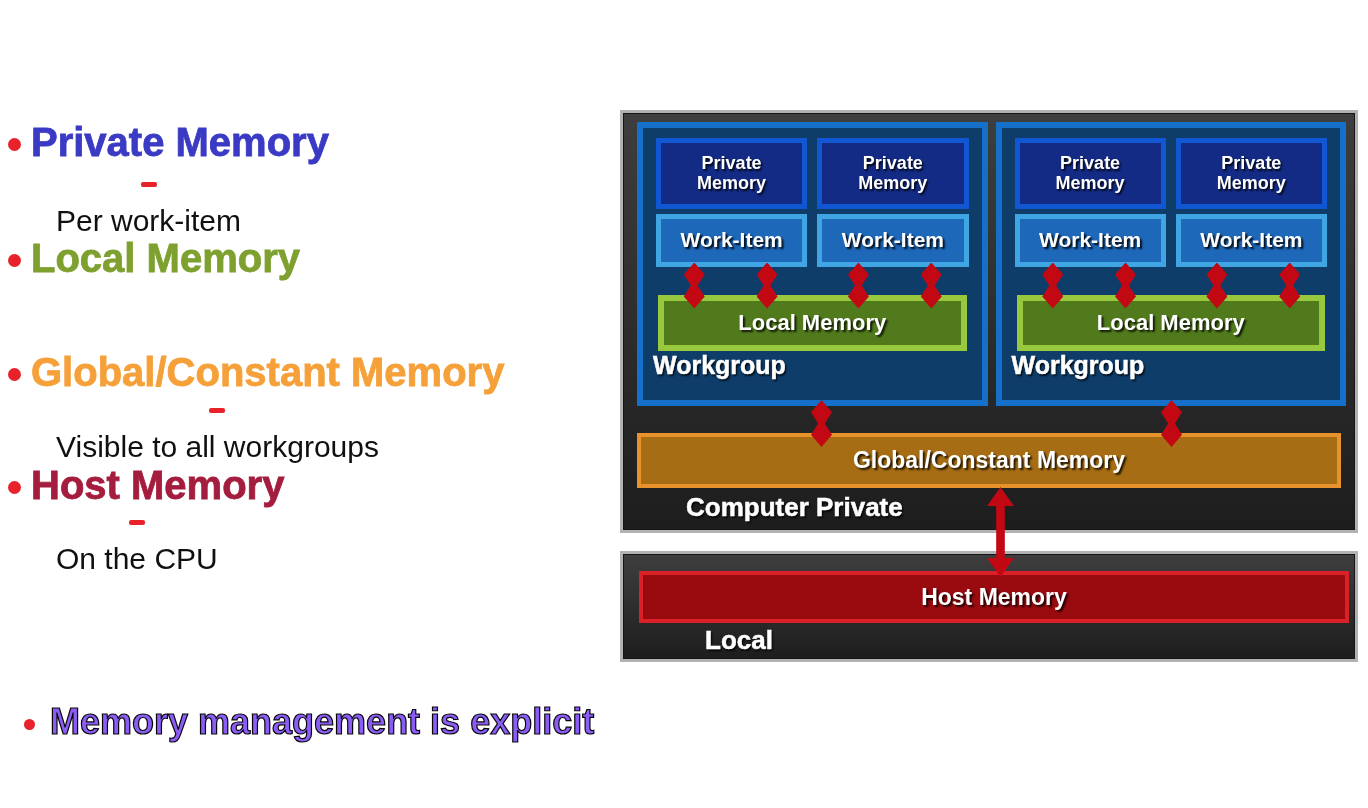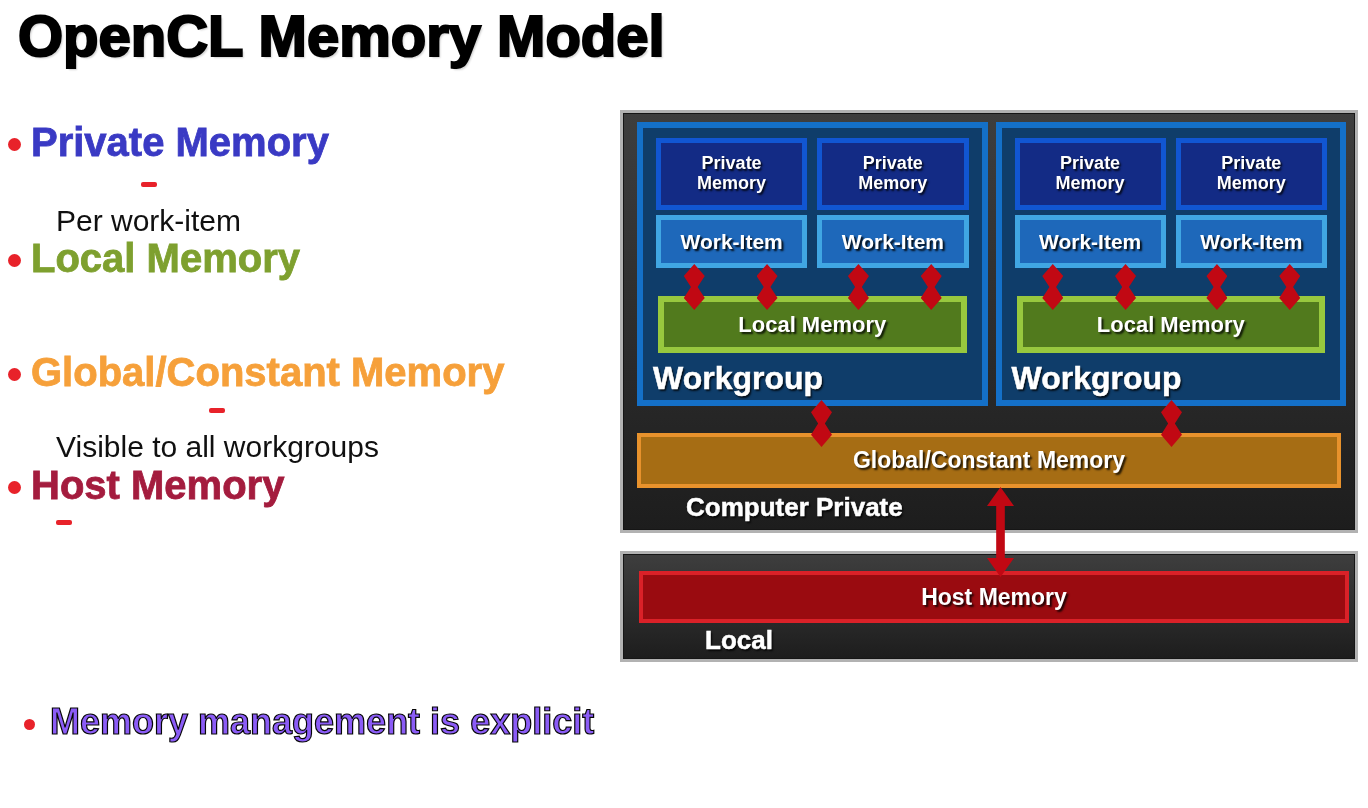--- a/index.html
+++ b/index.html
@@ -74,21 +74,21 @@
   .d2 { left: calc(36.5% - 10px); }
   .d3 { left: calc(63.5% - 10px); }
   .d4 { left: calc(85% - 10px); }
   .local-box {
     margin: 0 15px; height: 57px;
     background: var(--local-bg,#517a1d); border: 6px solid var(--local-border,#98c83e);
     display: flex; align-items: center; justify-content: center;
   }
   .local-box span { color:#fff; font-weight:700; font-size:22px; text-shadow: 2px 2px 2px rgba(0,0,0,0.8); }
   .wg-label {
-    margin: auto 0 3px 10px; color: #fff; font-weight: 700; font-size: 32px;
+    margin: auto 0 20px 10px; color: #fff; font-weight: 700; font-size: 25px;
     -webkit-text-stroke: 0.5px #fff; text-shadow: 1.5px 1.5px 2px rgba(0,0,0,0.8);
   }
 
   .device-diamond { position: absolute; width: 21px; height: 47px; z-index: 4;
     background: var(--arrow-red,#c10813);
     clip-path: polygon(50% 0%, 100% 26%, 66% 50%, 100% 74%, 50% 100%, 0% 74%, 34% 50%, 0% 26%);
     top: 287px;
   }
   .dd1 { left: 188px; }
   .dd2 { left: 538px; }
@@ -128,21 +128,20 @@
     -webkit-text-stroke: 1.2px #060606; white-space: nowrap;
   }
   .f-line2 { position: absolute; left: 50px; top: 750px; }
   .f-line2 i { font-style: italic; }
 </style>
 </head>
 <body>
 
 <div class="slide">
 
-  <div class="title">OpenCL Memory Model</div>
 
   <div class="h-line" style="top:120px">
     <div class="h-dot"></div>
     <div class="h-text" style="color: rgb(58, 58, 196);">Private Memory</div>
   </div>
   <div class="s-line" style="top:182px">
     <div class="s-dash"></div>
     <div class="s-text">Per work-item</div>
   </div>
 
@@ -159,20 +158,21 @@
     <div class="s-dash"></div>
     <div class="s-text">Visible to all workgroups</div>
   </div>
 
   <div class="h-line" style="top:463px">
     <div class="h-dot"></div>
     <div class="h-text" style="color: rgb(164, 28, 62);">Host Memory</div>
   </div>
   <div class="s-line" style="top:520px">
     <div class="s-dash"></div>
+    <div class="s-text">On the CPU</div>
   </div>
 
   <div class="panel" id="device-panel">
     <div class="wg-row">
 
       <div class="workgroup">
         <div class="pm-row">
           <div class="pm-box">
             <span>Private
 Memory</span>

